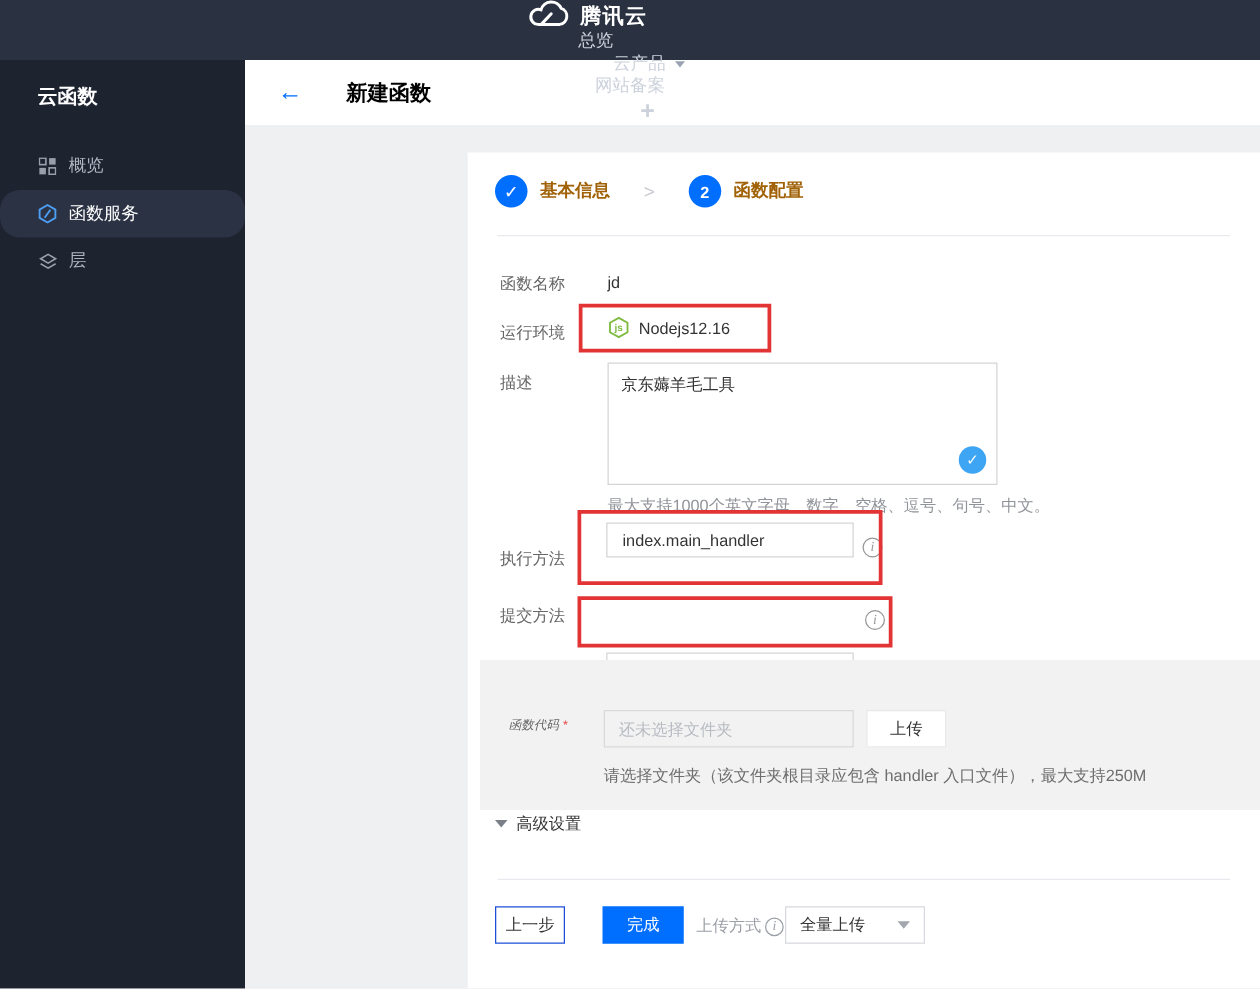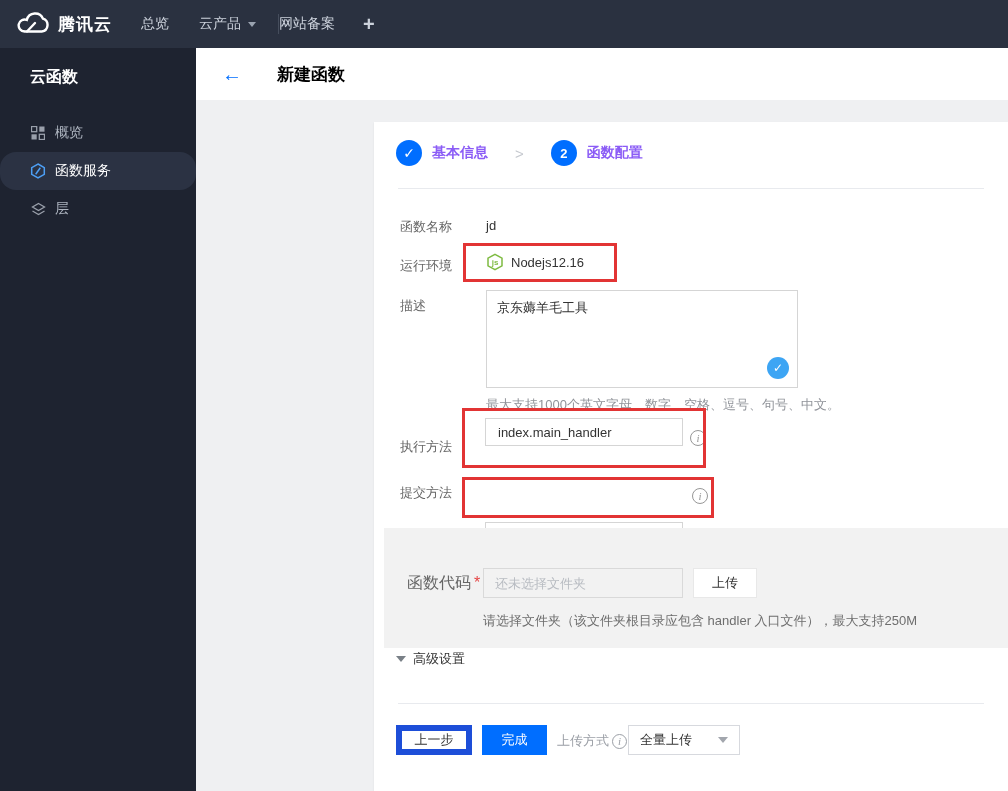--- a/index.html
+++ b/index.html
@@ -2,21 +2,21 @@
 <html><head>
 <meta charset="utf-8">
 <style>
   * { margin:0; padding:0; box-sizing:border-box; }
   html,body { width:1008px; height:791px; }
   body { font-family:"Liberation Sans","DejaVu Sans",sans-serif; background:#eff0f2; }
   .page { position:relative; width:1008px; height:791px; overflow:hidden; background:#eff0f2; }
 
   
   .topnav { position:absolute; left:0; top:0; width:1008px; height:48px; background:#2a3140;
-            display:flex; align-items:center; z-index:20; }
+            display:flex; align-items:center; z-index:20;flex-direction:column; }
   .brand { display:flex; align-items:center; padding-left:15px; width:196px; }
   .brand-name { color:#fff; font-size:17px; font-weight:bold; margin-left:9px; letter-spacing:1px; }
   .nav-item { color:#ccd2dc; font-size:14px; cursor:pointer; display:inline-flex; align-items:center; }
   .nav-overview { margin-left:-55px; }
   .nav-products { margin-left:30px; }
   .caret-down { display:inline-block; width:0; height:0; border-left:4px solid transparent;
                 border-right:4px solid transparent; border-top:5px solid #9aa3b0; margin-left:7px; }
   .nav-divider { display:inline-block; width:1px; height:20px; background:#454d5c; margin-left:22px; }
   .nav-record { }
   .nav-add { margin-left:28px; font-size:20px; color:#ccd2dc; font-weight:bold; }
@@ -40,21 +40,21 @@
   
   .card { position:absolute; left:374px; top:122px; width:634px; height:669px; background:#fff;
           box-shadow:0 1px 2px rgba(0,0,0,0.07); z-index:5; }
   .card * { position:absolute; }
 
   .steps { left:22px; top:18px; display:flex; align-items:center; position:absolute; }
   .steps * { position:static; }
   .step-circle { width:26px; height:26px; border-radius:50%; background:#006eff; color:#fff;
                  display:inline-flex; align-items:center; justify-content:center; font-size:13px; font-weight:bold; }
   .check-glyph::before { content:"\2713"; font-size:14px; }
-  .step-label { font-size:14px; font-weight:bold; color:#8b5cf6; margin-left:10px; }
+  .step-label { font-size:14px; font-weight:bold; color:#a16207; margin-left:10px; }
   .step-chevron { color:#c5c8ce; font-size:15px; margin:0 27px; }
   .step-chevron::before { content:">"; }
 
   .divider { left:24px; right:24px; height:0; border-top:1px solid #e8eaee; }
   .divider-steps { top:66px; }
   .divider-footer { top:581px; }
 
   .flabel { left:26px; width:84px; font-size:13px; color:#666; }
   .fvalue { font-size:13px; color:#333; }
 
@@ -90,38 +90,38 @@
   .select-text { font-size:13px; color:#333; }
   .select-caret { width:0; height:0; border-left:5px solid transparent; border-right:5px solid transparent;
                   border-top:6px solid #a2a6ad; }
 
   .red-box { border:3px solid #e23434; background:transparent; pointer-events:none; z-index:9; }
   .red-box-runtime { left:89px; top:121px; width:154px; height:39px; }
   .red-box-handler { left:88px; top:286px; width:244px; height:60px; }
   .red-box-submit  { left:88px; top:355px; width:252px; height:41px; }
 
   .code-section { left:10px; top:406px; width:624px; height:120px; background:#f2f2f2; }
-  .code-label { left:23px; top:45px; font-size:16px; color:#666; white-space:nowrap; }
+  .code-label { left:23px; top:45px; font-size:10px; color:#666; white-space:nowrap;font-style:italic; }
   .req-star { color:#e54545; margin-left:3px; position:static; }
   .code-input { left:99px; top:40px; width:200px; height:30px; border:1px solid #d9d9d9; background:transparent;
                 padding:13px 11px; font-size:13px; color:#333; outline:none;
                 font-family:"Liberation Sans","DejaVu Sans",sans-serif; }
   .code-input::placeholder { color:#b8bcc2; }
   .upload-btn { left:309px; top:40px; width:64px; height:30px; background:#fff; border:1px solid #e8e8e8;
                 font-size:13px; color:#333; display:flex; align-items:center; justify-content:center; cursor:pointer; }
   .code-hint { left:99px; top:84px; font-size:13px; color:#6e6e6e; white-space:nowrap; }
 
   .advanced { left:22px; top:528px; display:flex; align-items:center; cursor:pointer; }
   .advanced * { position:static; }
   .adv-caret { width:0; height:0; border-left:5px solid transparent; border-right:5px solid transparent;
                border-top:6px solid #798087; margin-right:7px; }
   .adv-label { font-size:13px; color:#333; }
 
   .btn { display:flex; align-items:center; justify-content:center; font-size:13px; cursor:pointer; }
-  .btn-prev { left:22px; top:603px; width:76px; height:30px; background:#fff; border:6px solid #1d4ed8; color:#333; }
+  .btn-prev { left:22px; top:603px; width:56px; height:30px; background:#fff; border:1px solid #1d4ed8; color:#333; }
   .btn-finish { left:108px; top:603px; width:65px; height:30px; background:#006eff; color:#fff; border:none; }
   .upload-mode { left:183px; top:610px; display:flex; align-items:center; color:#9b9fa6; font-size:13px; }
   .upload-mode * { position:static; }
   .upload-mode .info-icon { border-color:#9b9fa6; color:#9b9fa6; margin-left:3px; width:15px; height:15px; }
   .mode-select { left:254px; top:603px; width:112px; height:30px; border:1px solid #d7d9de; background:#fff;
                  display:flex; align-items:center; justify-content:space-between; padding:0 11px; cursor:pointer; }
   .mode-select * { position:static; }
 </style>
 </head>
 <body>

